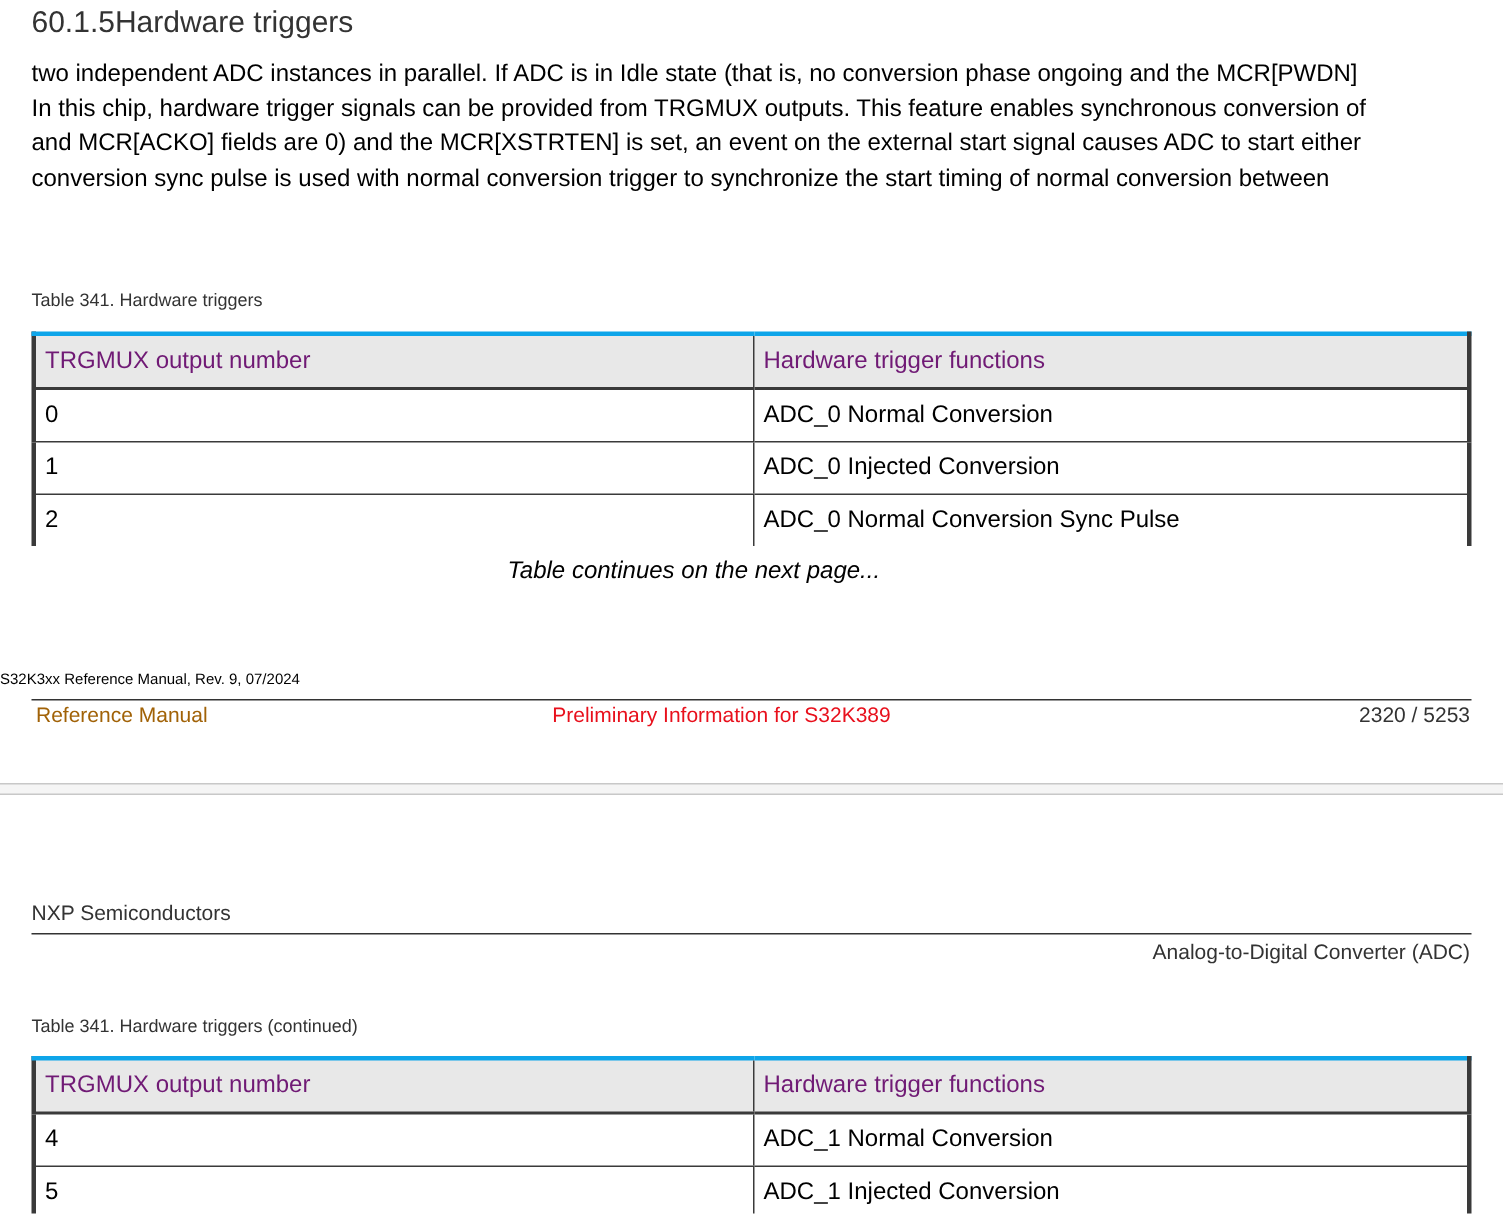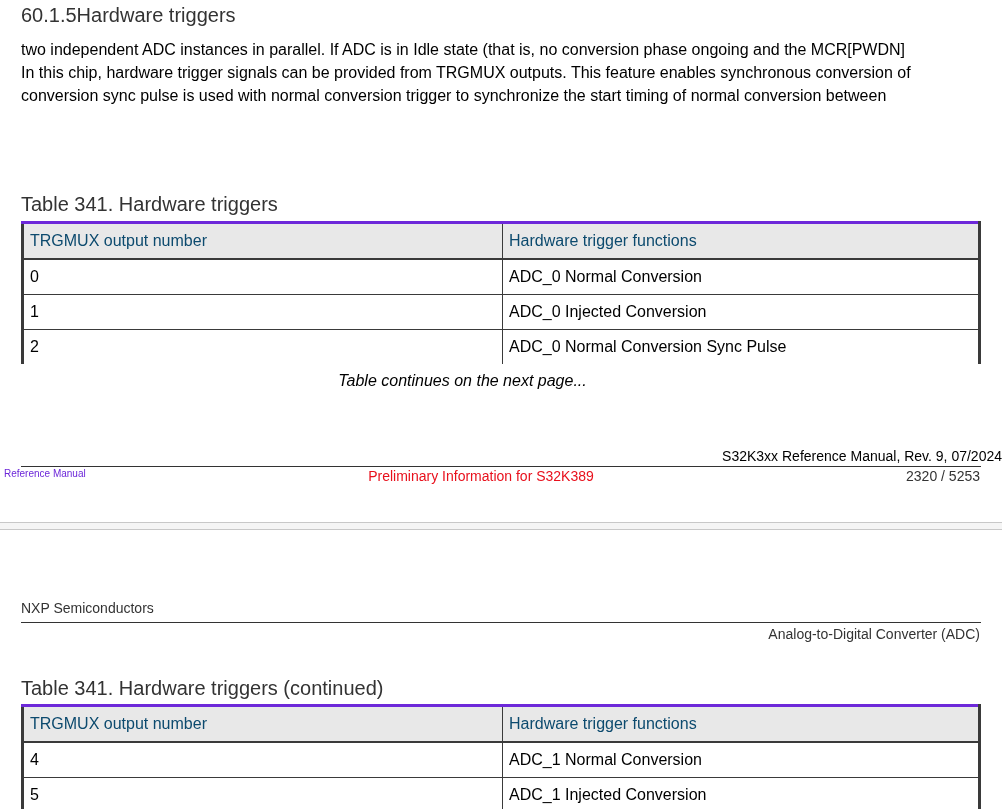--- a/index.html
+++ b/index.html
@@ -5,52 +5,53 @@
   html, body { margin: 0; padding: 0; }
   body {
     width: 1002px; height: 809px; overflow: hidden; background: #ffffff;
     font-family: "Liberation Sans", sans-serif; color: #000; position: relative;
   }
   .abs { position: absolute; }
   .h2 { left: 21px; top: 4px; font-size: 20px; color: #333; white-space: nowrap; }
   .h2 .num { }
   .para { left: 21px; top: 38px; width: 965px; font-size: 16px; line-height: 23.2px; color: #000; }
   .para div { white-space: nowrap; }
-  .caption { left: 21px; font-size: 20px; color: #333; white-space: nowrap; }
+  .caption { left: 21px; font-size: 12px; color: #333; white-space: nowrap; }
   table.tbl {
     position: absolute; left: 21px; width: 960px; border-collapse: collapse;
     font-size: 16px; color: #000;
   }
   table.tbl th, table.tbl td { text-align: left; font-weight: normal; padding: 0 6px; height: 34px; vertical-align: middle; }
-  table.tbl th { background: #e8e8e8; color: #0c4a6e; height: 34px; border-top: 3px solid #6d28d9; border-bottom: 2px solid #3a3a3a; }
+  table.tbl th { background: #e8e8e8; color: #701a75; height: 34px; border-top: 3px solid #0ea5e9; border-bottom: 2px solid #3a3a3a; }
   table.tbl td { border-bottom: 1px solid #3a3a3a; }
   table.tbl tr > *:first-child { border-left: 3px solid #3a3a3a; width: 466px; }
   table.tbl tr > *:last-child { border-left: 1px solid #3a3a3a; border-right: 3px solid #3a3a3a; }
   table.tbl tr.last td { border-bottom: none; }
   .cont { left: 0; width: 925px; top: 372px; text-align: center; font-size: 16px; font-style: italic; color: #000; }
-  .footer-title { left: 0; width: 1002px; top: 448px; text-align: right; font-size: 14px; color: #000; }
+  .footer-title { left: 0; width: 1002px; top: 448px; text-align: left; font-size: 10px; color: #000; }
   .footer-rule { left: 21px; width: 960px; top: 466px; height: 1px; background: #333; }
-  .footer-left { left: 4px; top: 468px; font-size: 10px; color: #6d28d9; }
+  .footer-left { left: 24px; top: 468px; font-size: 14px; color: #a16207; }
   .footer-mid { left: 0; width: 962px; top: 468px; text-align: center; font-size: 14px; color: #e8101c; }
   .footer-right { right: 22px; top: 468px; font-size: 14px; color: #333; }
   .page-gap { left: 0; width: 1002px; top: 522px; height: 6px; background: #f5f5f5; border-top: 1px solid #c8c8c8; border-bottom: 1px solid #c8c8c8; }
   .header-left { left: 21px; top: 600px; font-size: 14px; color: #333; }
   .header-rule { left: 21px; width: 960px; top: 622px; height: 1px; background: #333; }
   .header-right { right: 22px; top: 626px; font-size: 14px; color: #333; }
 </style>
 </head>
 <body>
 
 <div class="abs h2">
   <span class="num">60.1.5</span><span>Hardware triggers</span>
 </div>
 
 <div class="abs para">
   <div>two independent ADC instances in parallel. If ADC is in Idle state (that is, no conversion phase ongoing and the MCR[PWDN]</div>
   <div>In this chip, hardware trigger signals can be provided from TRGMUX outputs. This feature enables synchronous conversion of</div>
+  <div>and MCR[ACKO] fields are 0) and the MCR[XSTRTEN] is set, an event on the external start signal causes ADC to start either</div>
   <div>conversion sync pulse is used with normal conversion trigger to synchronize the start timing of normal conversion between</div>
 </div>
 
 <div class="abs caption" style="top:193px;">Table 341.  Hardware triggers</div>
 
 <table class="tbl" style="top:221px;">
   <tbody>
       <tr>
     <th>TRGMUX output number</th>
     <th>Hardware trigger functions</th>

